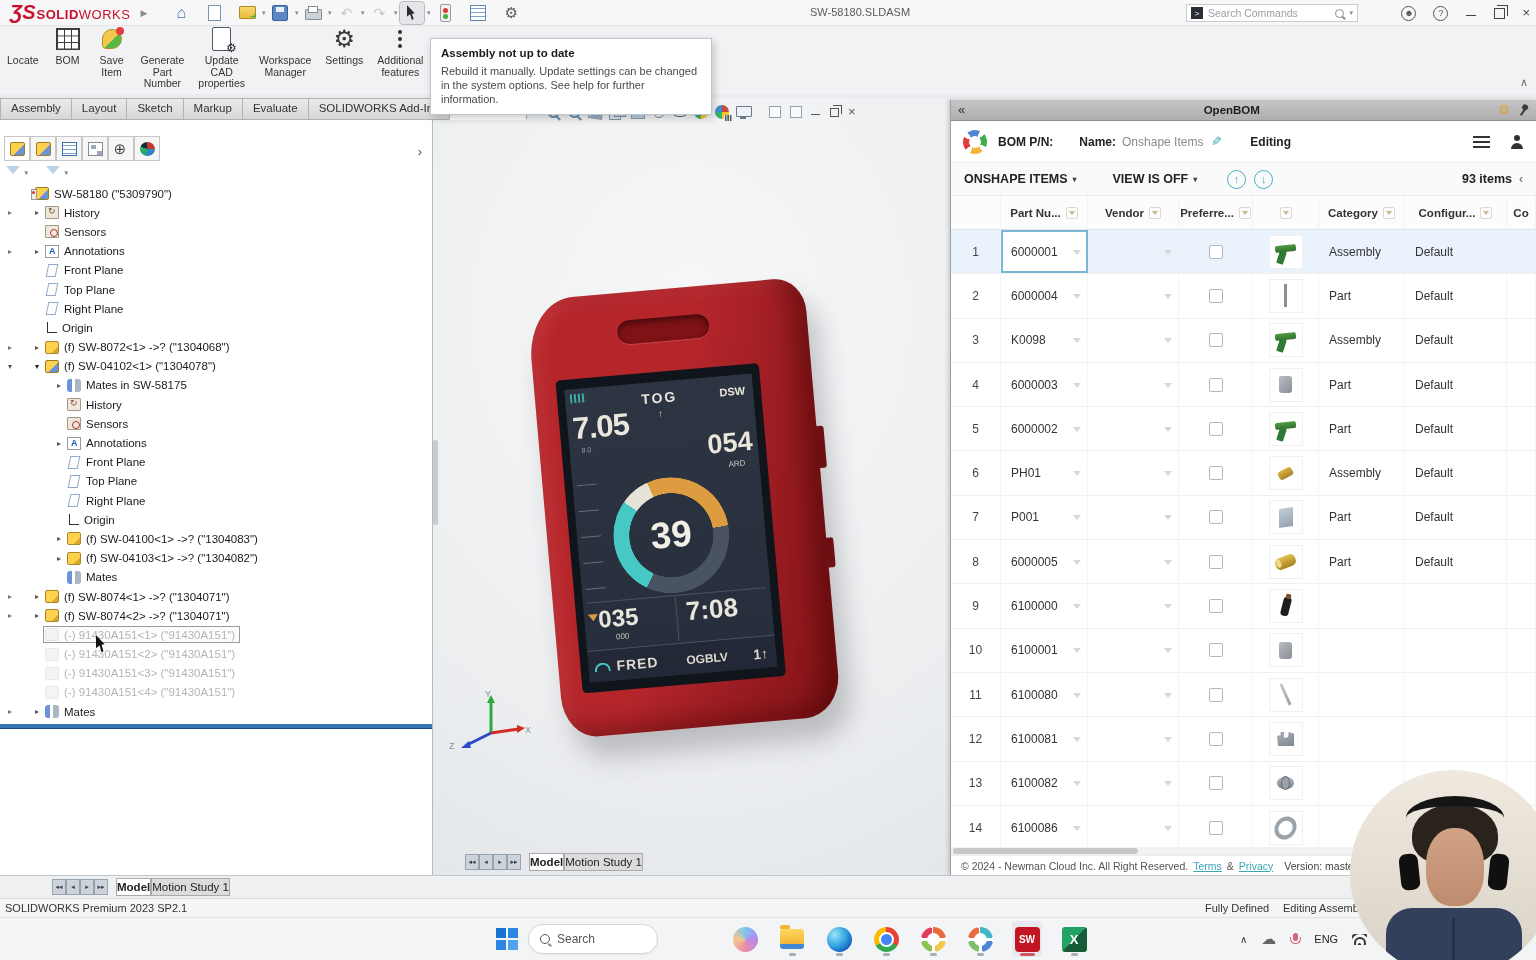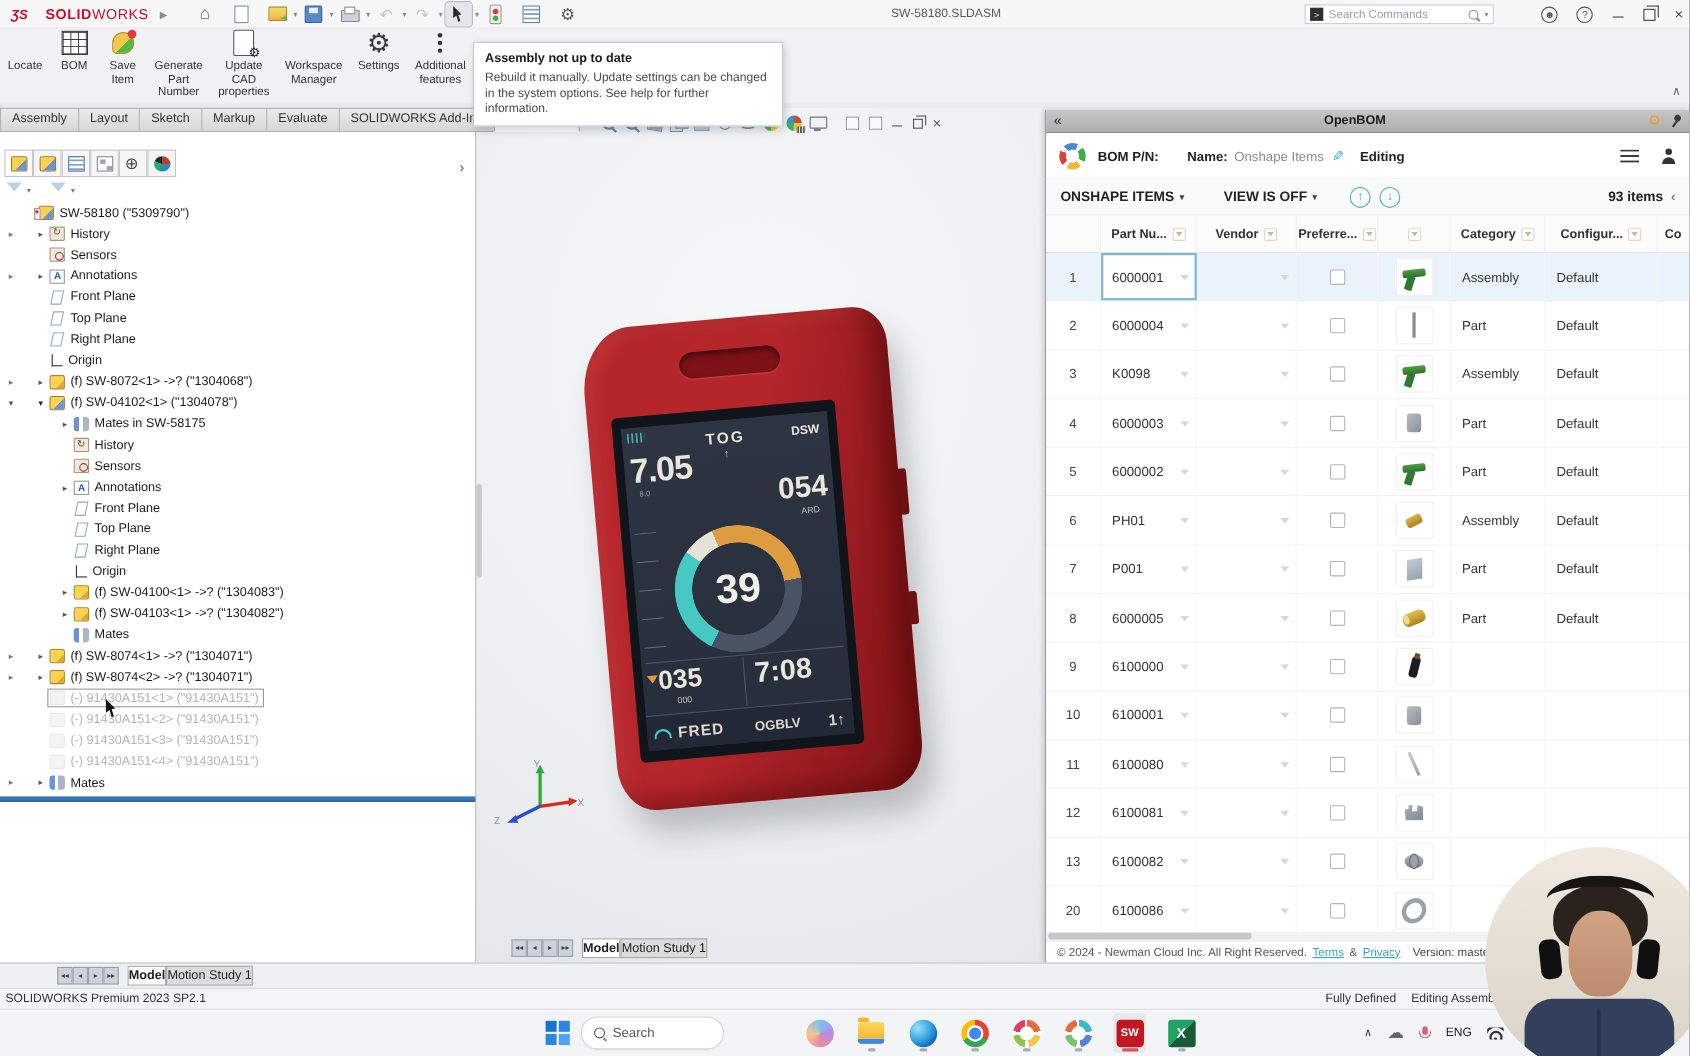--- a/index.html
+++ b/index.html
@@ -4,21 +4,21 @@
 <style>
   html,body{margin:0;padding:0;background:#555;}
   *{box-sizing:border-box;}
   .screen{position:relative;width:1536px;height:960px;overflow:hidden;background:#e9ebee;
     font-family:"Liberation Sans",sans-serif;color:#222;}
 
   
   .titlebar{position:absolute;left:0;top:0;width:1536px;height:26px;background:#f7f7f8;
     border-bottom:1px solid #e6e6e8;display:flex;align-items:center;z-index:30;}
   .logo{display:flex;align-items:baseline;margin-left:10px;color:#c8102e;white-space:nowrap;}
-  .logo-zs{font-style:italic;font-weight:bold;font-size:12px;margin-right:16px;}
+  .logo-zs{font-style:italic;font-weight:bold;font-size:20px;margin-right:1px;}
   .logo-solid{font-size:13px;font-weight:bold;letter-spacing:.5px;}
   .logo-works{font-size:13px;font-weight:normal;letter-spacing:.5px;}
   .logo-flyout{font-size:9px;color:#8a8a8a;margin-left:10px;}
   .tb-icons{display:flex;align-items:center;margin-left:22px;}
   .tb-slot{display:flex;align-items:center;}
   .tb-ic{width:24px;height:22px;position:relative;border-radius:3px;display:flex;align-items:center;justify-content:center;}
   .tb-ic[data-active="true"]{background:#e4e6e9;outline:1px solid #b9bcc2;}
   .tb-caret{width:9px;font-size:7px;color:#888;text-align:center;}
   .tb-caret[data-show="true"]::after{content:"▾";}
   .tb-ic[data-icon="home-icon"]::before{content:"⌂";font-size:16px;color:#3f6fae;}
@@ -900,21 +900,21 @@
       <span class="rp-title-text">OpenBOM</span>
       <span class="rp-gear">⚙</span>
       <span class="pin-ic"></span>
     </div>
     <div class="rp-header">
       <span class="obm-ring"></span>
       <span class="rp-h-label" style="margin-left:11px;">BOM P/N:</span>
       <span class="rp-h-label" style="margin-left:26px;">Name:</span>
       <span class="rp-h-name">Onshape Items</span>
       <span class="pencil-ic">✎</span>
-      <span class="rp-h-label" style="margin-left:14px;">Editing</span>
+      <span class="rp-h-label" style="margin-left:28px;">Editing</span>
       <span class="hamburger"></span>
       <span class="person-ic"></span>
     </div>
     <div class="rp-toolbar">
       <span class="rp-drop">
         <span>ONSHAPE ITEMS</span>
         <span class="drop-caret">▾</span>
       </span>
       <span class="rp-drop" style="margin-left:36px;">
         <span>VIEW IS OFF</span>
@@ -1210,21 +1210,21 @@
           </span>
           <span class="bc bc-thumb">
             <span class="thumb" data-icon="spool-grey"></span>
           </span>
           <span class="bc bc-cat"></span>
           <span class="bc bc-cfg"></span>
           <span class="bc"></span>
         </div>
 
         <div class="bom-row">
-          <span class="bc bc-num">20</span>
+          <span class="bc bc-num">14</span>
           <span class="bc bc-part">
             <span>6100086</span>
             <span class="cell-funnel"></span>
           </span>
           <span class="bc">
             <span class="cell-funnel"></span>
           </span>
           <span class="bc bc-pref">
             <span class="checkbox"></span>
           </span>

